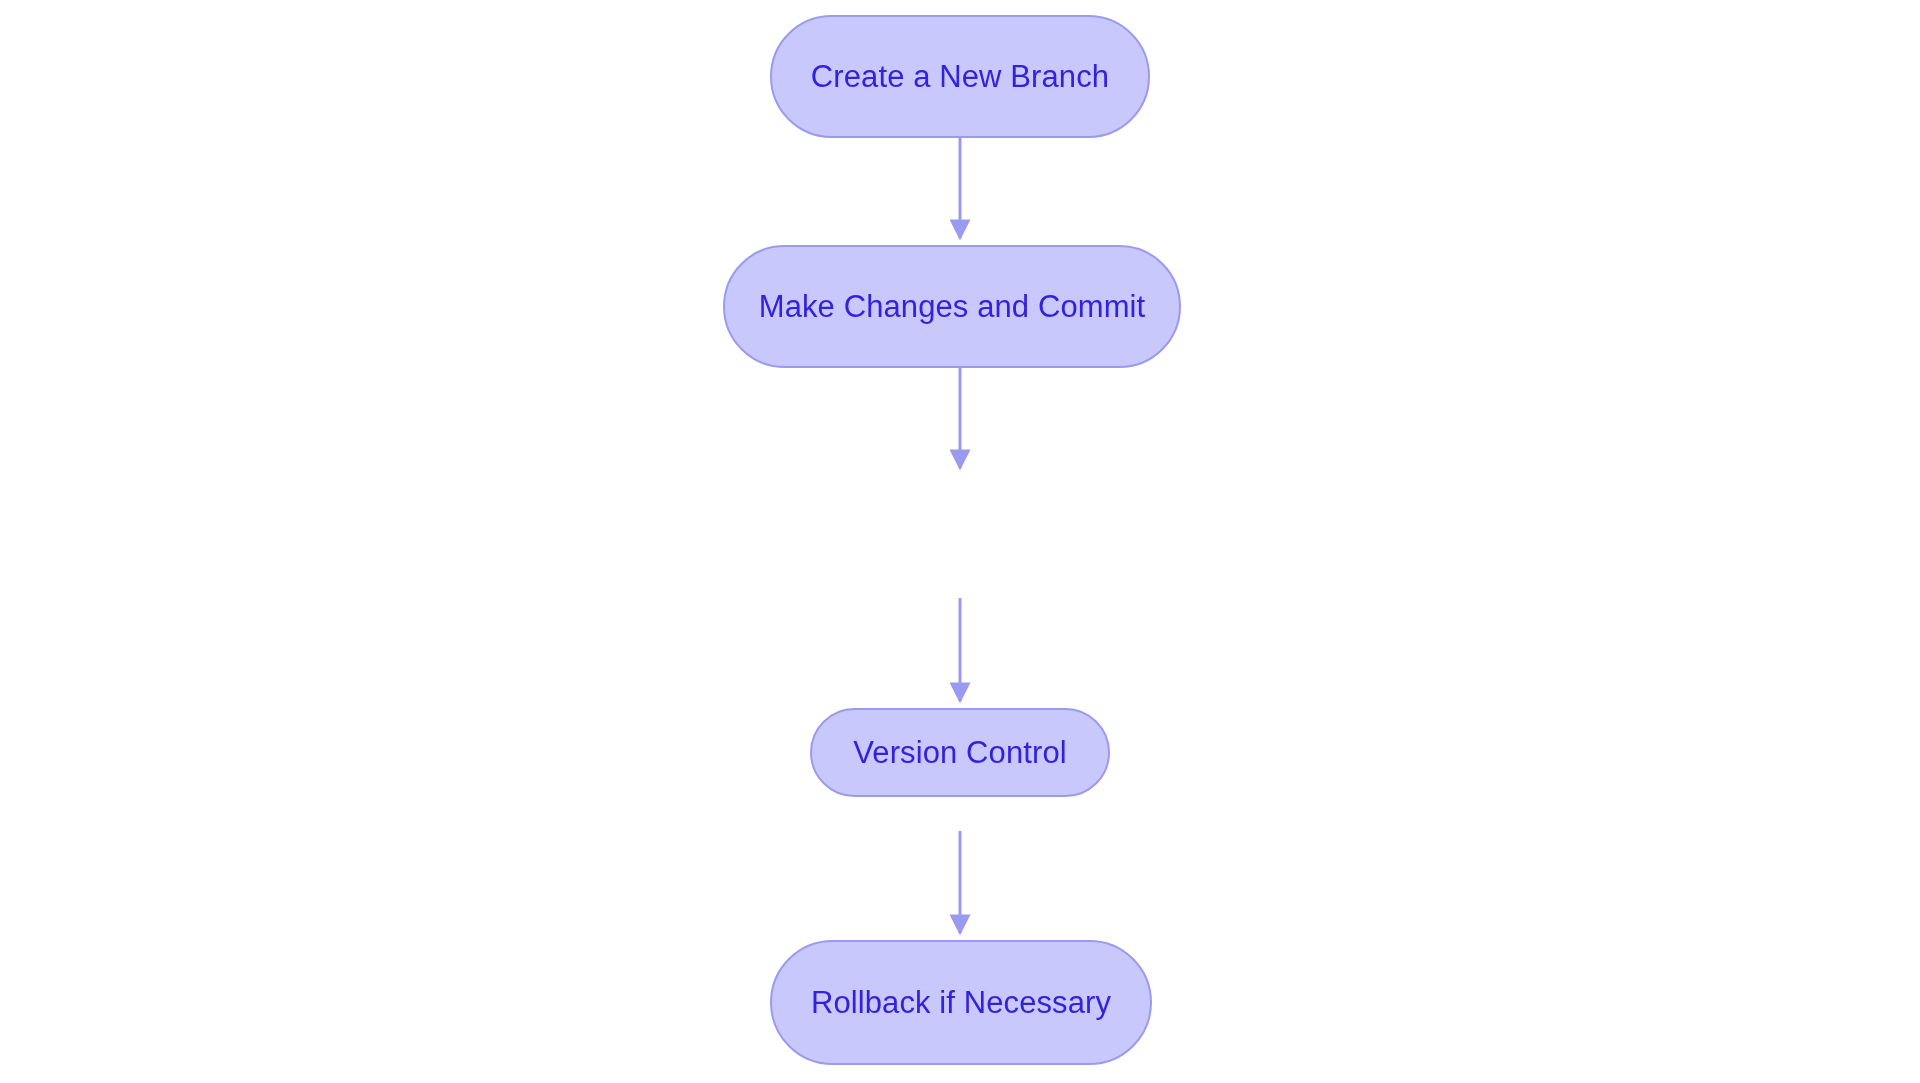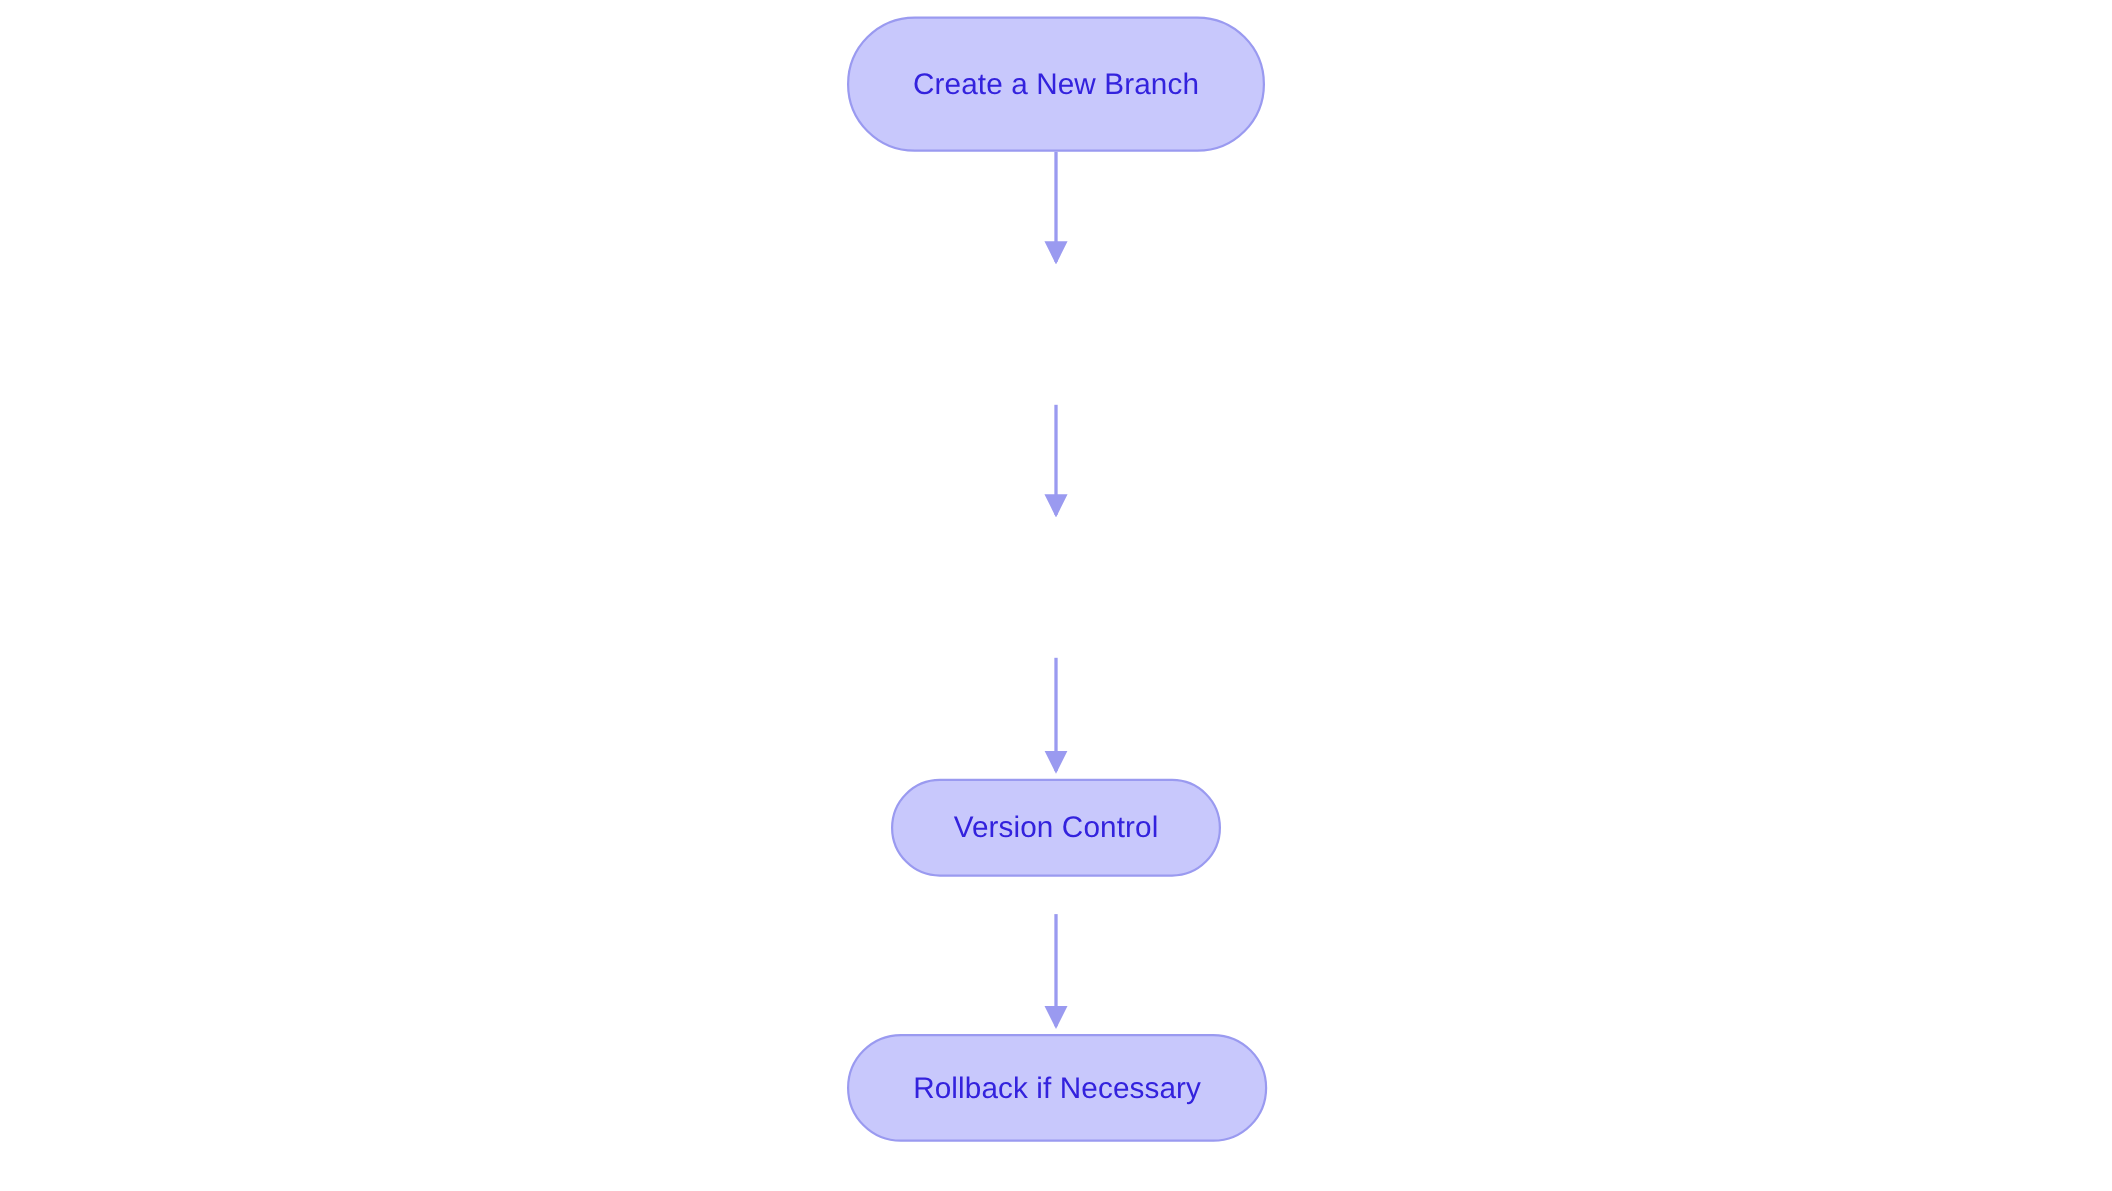--- a/index.html
+++ b/index.html
@@ -35,32 +35,32 @@
     display: flex;
     align-items: center;
     justify-content: center;
     background: #c8c8fc;
     border: 2px solid #9a9af0;
     border-radius: 9999px;
     color: #3322dd;
     white-space: nowrap;
   }
   .flow-node .node-label {
-    font-size: 27px;
+    font-size: 31px;
     font-weight: 400;
     letter-spacing: 0.1px;
     line-height: 1;
     color: #3322dd;
   }
   
   #node-create-branch   { left: 770px; top:  15px; width: 380px; height: 123px; }
   #node-make-commit     { left: 723px; top: 245px; width: 458px; height: 123px; }
   #node-merge-changes   { left: 807px; top: 475px; width: 306px; height: 123px; }
   #node-version-control { left: 810px; top: 708px; width: 300px; height: 89px; }
-  #node-rollback        { left: 770px; top: 940px; width: 382px; height: 98px; }
+  #node-rollback        { left: 770px; top: 940px; width: 382px; height: 125px; }
 </style>
 </head>
 <body>
 
 <div id="flow-canvas">
 
   <svg id="edge-layer" width="1920" height="1083" viewBox="0 0 1920 1083" xmlns="http://www.w3.org/2000/svg">
     <defs>
       <marker id="arrowhead" markerWidth="7" markerHeight="7" refX="6.2" refY="3.5" orient="auto" markerUnits="strokeWidth">
         <path d="M 0 0 L 7 3.5 L 0 7 z" fill="#9a9af0"></path>
@@ -73,20 +73,23 @@
 
     <line x1="960" y1="598" x2="960" y2="701" stroke="#9a9af0" stroke-width="3" marker-end="url(#arrowhead)"></line>
 
     <line x1="960" y1="831" x2="960" y2="933" stroke="#9a9af0" stroke-width="3" marker-end="url(#arrowhead)"></line>
   </svg>
 
   <div class="flow-node" id="node-create-branch">
     <span class="node-label">Create a New Branch</span>
   </div>
 
+  <div class="flow-node" id="node-make-commit">
+    <span class="node-label">Make Changes and Commit</span>
+  </div>
 
 
   <div class="flow-node" id="node-version-control">
     <span class="node-label">Version Control</span>
   </div>
 
   <div class="flow-node" id="node-rollback">
     <span class="node-label">Rollback if Necessary</span>
   </div>
 

